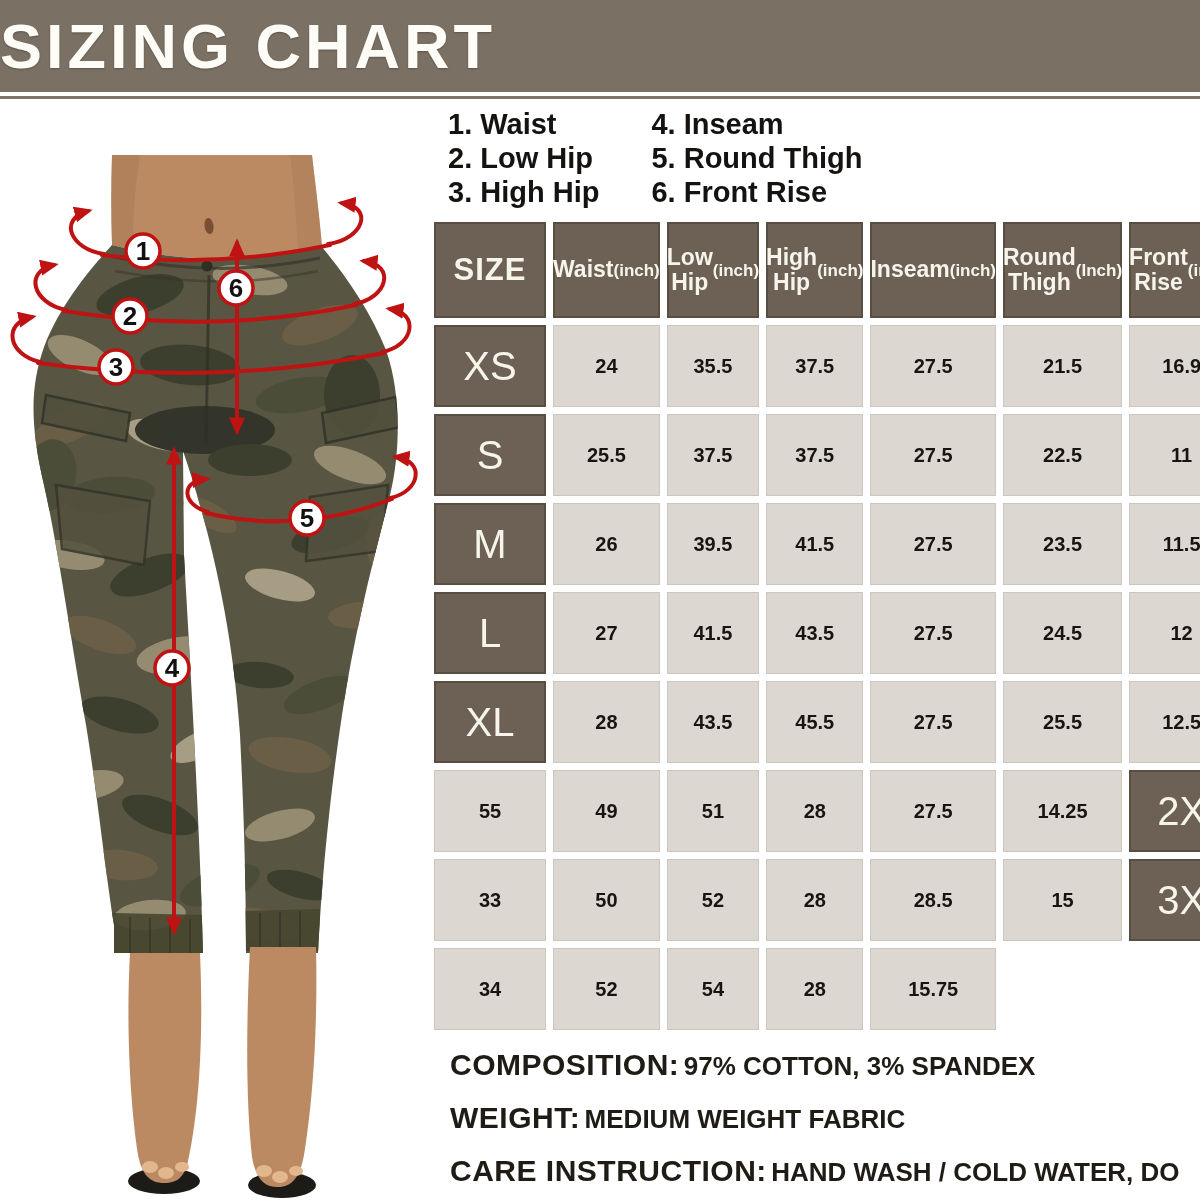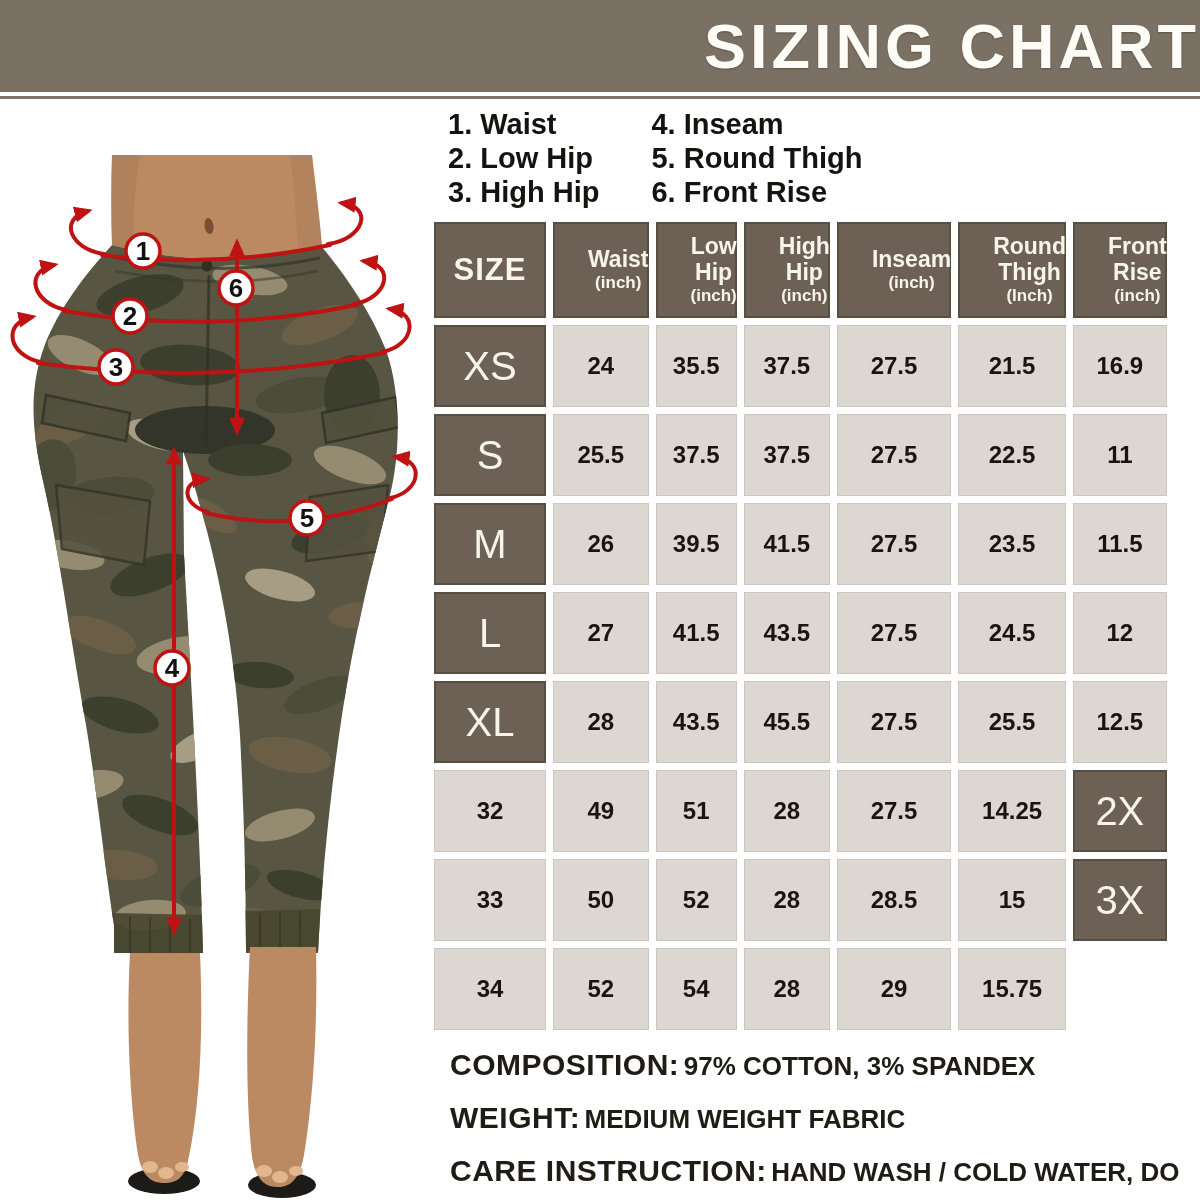--- a/index.html
+++ b/index.html
@@ -4,21 +4,21 @@
 <style>
   html,body{margin:0;padding:0;}
   body{
     width:1200px;height:1200px;position:relative;background:#ffffff;
     font-family:"Liberation Sans",sans-serif;overflow:hidden;
     -webkit-font-smoothing:antialiased;
   }
   
   .band{
     position:absolute;left:0;top:0;width:1200px;height:92px;
-    background:#7a7063;display:flex;align-items:center;justify-content:flex-end;
+    background:#7a7063;display:flex;align-items:center;justify-content:flex-start;
   }
   .band-title{
     color:#fdfcf7;font-size:63px;font-weight:bold;letter-spacing:4px;
     text-shadow:0 1px 2px rgba(0,0,0,.25);
   }
   .band-rule{
     position:absolute;left:0;top:96px;width:1200px;height:3px;background:#7e7568;
   }
   
   .legend{
@@ -38,25 +38,25 @@
   .cell{display:flex;align-items:center;justify-content:center;text-align:center;}
   .cell.dark{
     background:#6c6154;color:#f7f4ec;
     box-shadow:inset 0 0 0 2px rgba(35,28,20,.28);
   }
   .cell.light{
     background:#dcd8d1;color:#181511;
     box-shadow:inset 0 0 0 1px rgba(60,50,40,.10);
   }
   .size-head{font-size:31px;font-weight:bold;letter-spacing:1px;}
-  .col-head{flex-direction:column;line-height:1.1;padding-left:35px;}
+  .col-head{line-height:1.1;}
   .col-head .nm{font-size:23px;font-weight:bold;white-space:pre-line;}
   .col-head .un{font-size:17px;font-weight:bold;margin-top:2px;}
   .size-lbl{font-size:40px;font-weight:normal;}
-  .val{font-size:24px;font-weight:bold;}
+  .val{font-size:20px;font-weight:bold;}
   
   .info{
     position:absolute;left:450px;top:1046px;width:745px;
   }
   .info-row{margin-bottom:11px;line-height:37px;color:#1f1b15;}
   .info-label{font-size:30px;font-weight:bold;letter-spacing:.5px;}
   .info-value{font-size:26px;font-weight:bold;}
   
   .figure{position:absolute;left:0;top:95px;width:435px;height:1105px;}
   .callout-num{font-size:26px;font-weight:bold;fill:#111;}
@@ -283,39 +283,38 @@
     <div class="cell light val">27.5</div>
     <div class="cell light val">24.5</div>
     <div class="cell light val">12</div>
     <div class="cell dark size-lbl">XL</div>
     <div class="cell light val">28</div>
     <div class="cell light val">43.5</div>
     <div class="cell light val">45.5</div>
     <div class="cell light val">27.5</div>
     <div class="cell light val">25.5</div>
     <div class="cell light val">12.5</div>
-    <div class="cell light val">32</div>
+    <div class="cell light val">55</div>
     <div class="cell light val">49</div>
     <div class="cell light val">51</div>
     <div class="cell light val">28</div>
     <div class="cell light val">27.5</div>
     <div class="cell light val">14.25</div>
     <div class="cell dark size-lbl">2X</div>
     <div class="cell light val">33</div>
     <div class="cell light val">50</div>
     <div class="cell light val">52</div>
     <div class="cell light val">28</div>
     <div class="cell light val">28.5</div>
     <div class="cell light val">15</div>
     <div class="cell dark size-lbl">3X</div>
     <div class="cell light val">34</div>
     <div class="cell light val">52</div>
     <div class="cell light val">54</div>
     <div class="cell light val">28</div>
-    <div class="cell light val">29</div>
     <div class="cell light val">15.75</div>
   </div>
 
 <div class="info">
     <div class="info-row"><span class="info-label">COMPOSITION:</span> <span class="info-value">97% COTTON, 3% SPANDEX</span></div>
     <div class="info-row"><span class="info-label">WEIGHT:</span> <span class="info-value">MEDIUM WEIGHT FABRIC</span></div>
     <div class="info-row"><span class="info-label">CARE INSTRUCTION:</span> <span class="info-value">HAND WASH / COLD WATER, DO NOT BLEACH, LINE DRY, IRON LOW</span></div>
   </div>
 
 </body></html>

